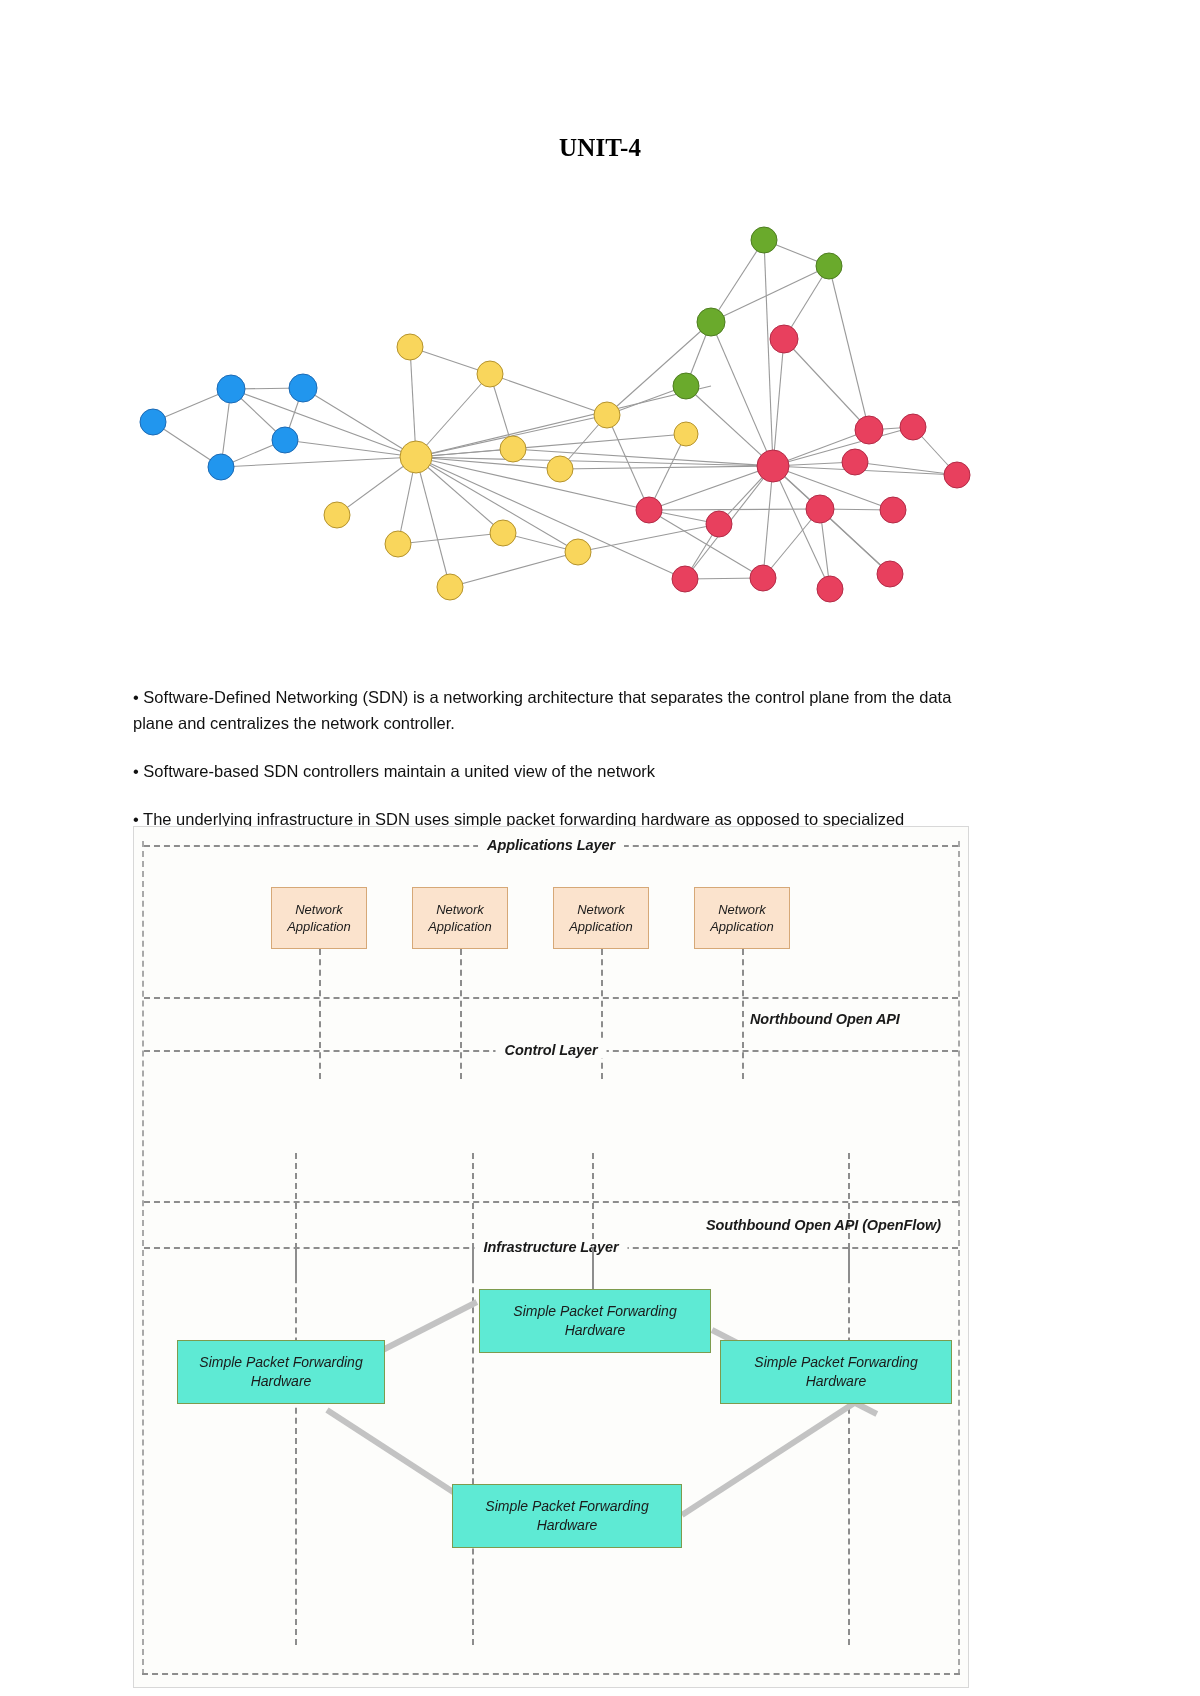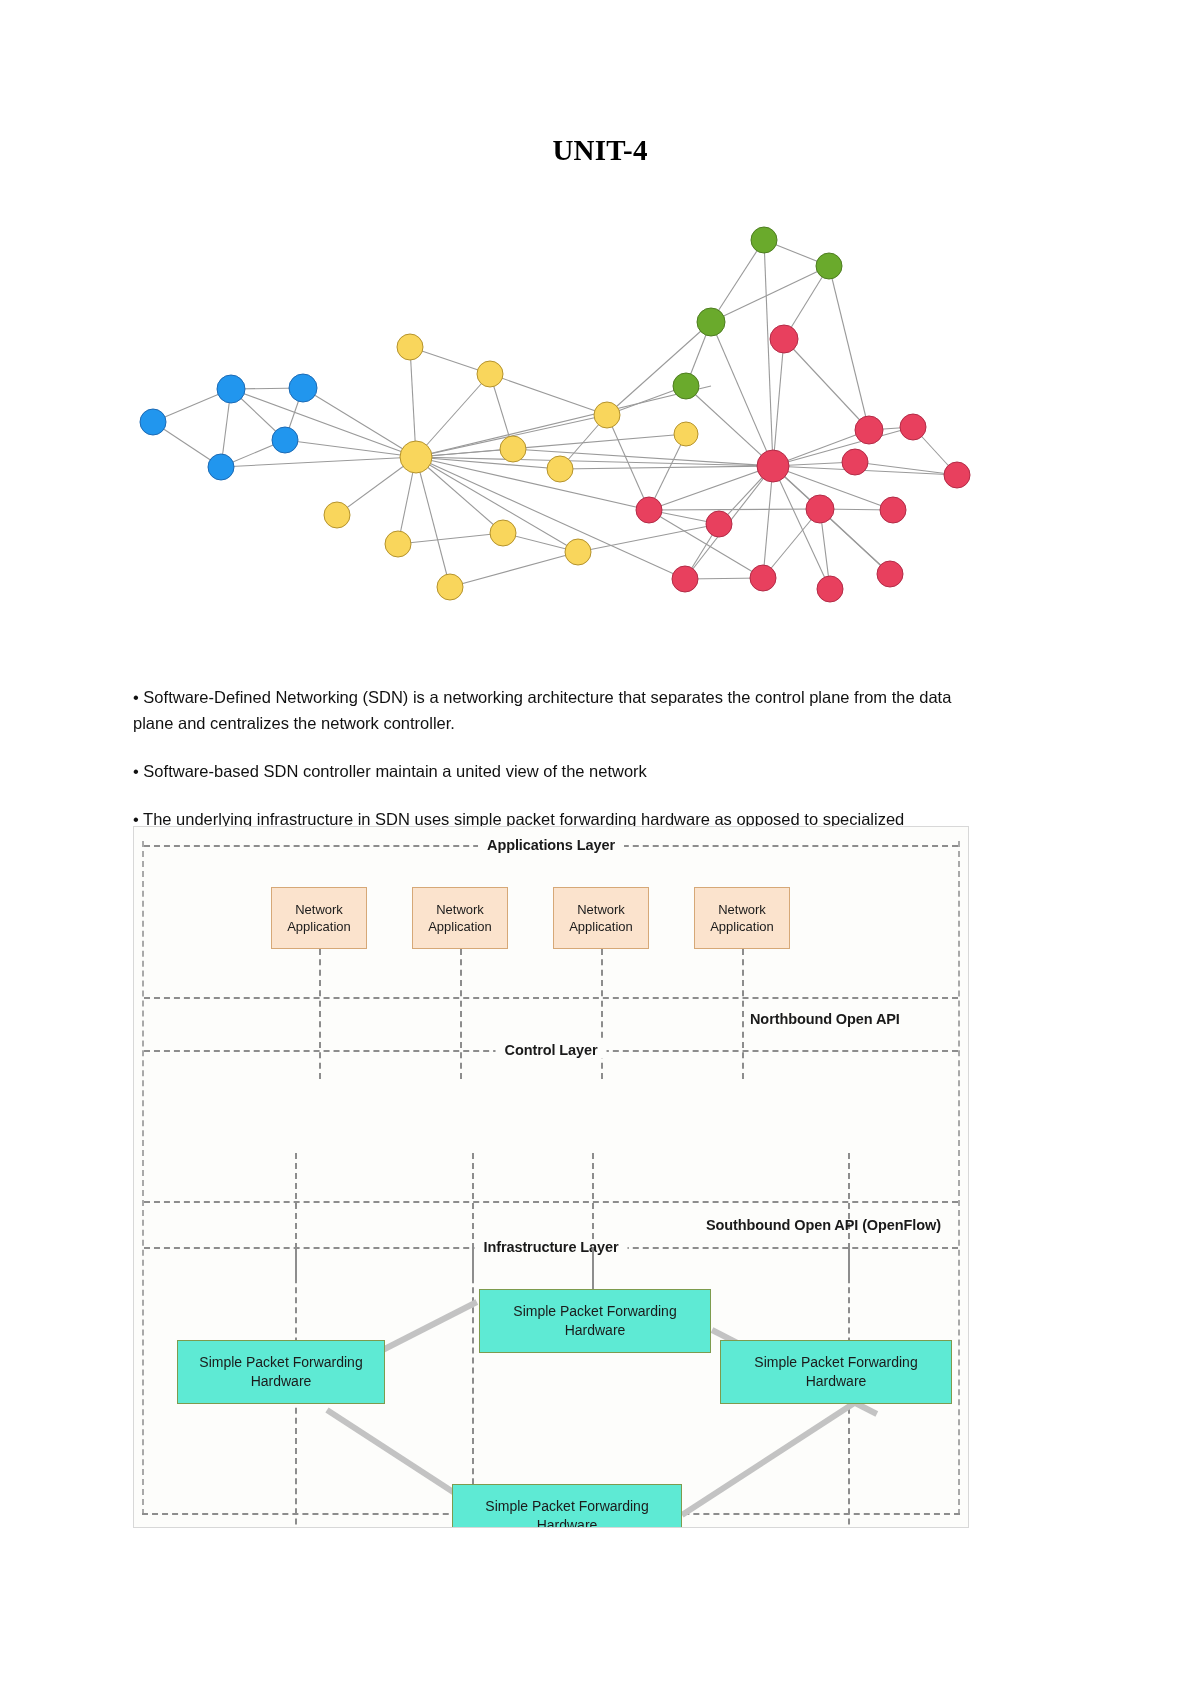--- a/index.html
+++ b/index.html
@@ -24,21 +24,21 @@
   }
 
   
   .unit-title {
     position: absolute;
     left: 0; right: 0;
     top: 134px;
     text-align: center;
     font-family: "Liberation Serif", serif;
     font-weight: bold;
-    font-size: 29px;
+    font-size: 25px;
     letter-spacing: .2px;
   }
   .doc-heading {
     position: absolute;
     left: 133px;
     top: 177px;
     font-family: "Liberation Serif", serif;
     font-weight: bold;
     font-size: 26px;
   }
@@ -67,25 +67,26 @@
     margin: 16px 0 22px 0;
     text-indent: 0;
   }
 
   
   .sdn-figure {
     position: absolute;
     left: 133px;
     top: 826px;
     width: 836px;
-    height: 702px;
+    height: 862px;
     background: #fdfdfb;
     border: 1px solid #d8d8d8;
     box-sizing: border-box;
     overflow: hidden;
+    font-style: italic;
   }
   .sdn-inner {
     position: absolute;
     inset: 0;
   }
 
   
   .hdash {
     position: absolute;
     left: 10px;
@@ -329,21 +330,21 @@
         <circle cx="552" cy="357" r="13" fill="#e8405e" stroke="#b32a46"></circle>
         <circle cx="630" cy="356" r="13" fill="#e8405e" stroke="#b32a46"></circle>
         <circle cx="757" cy="352" r="13" fill="#e8405e" stroke="#b32a46"></circle>
         <circle cx="697" cy="367" r="13" fill="#e8405e" stroke="#b32a46"></circle>
       </g>
     </svg>
   </div>
 
   <div class="bullets">
     <p class="bullet">• Software-Defined Networking (SDN) is a networking architecture that separates the control plane from the data plane and centralizes the network controller.</p>
-    <p class="bullet">• Software-based SDN controller maintain a united view of the network</p>
+    <p class="bullet">• Software-based SDN controllers maintain a united view of the network</p>
     <p class="bullet">• The underlying infrastructure in SDN uses simple packet forwarding hardware as opposed to specialized hardware in conventional networks.</p>
   </div>
 
   <div class="sdn-figure">
     <div class="sdn-inner">
 
       <div class="frame-left"></div>
       <div class="frame-right"></div>
       <div class="frame-bottom"></div>
 

